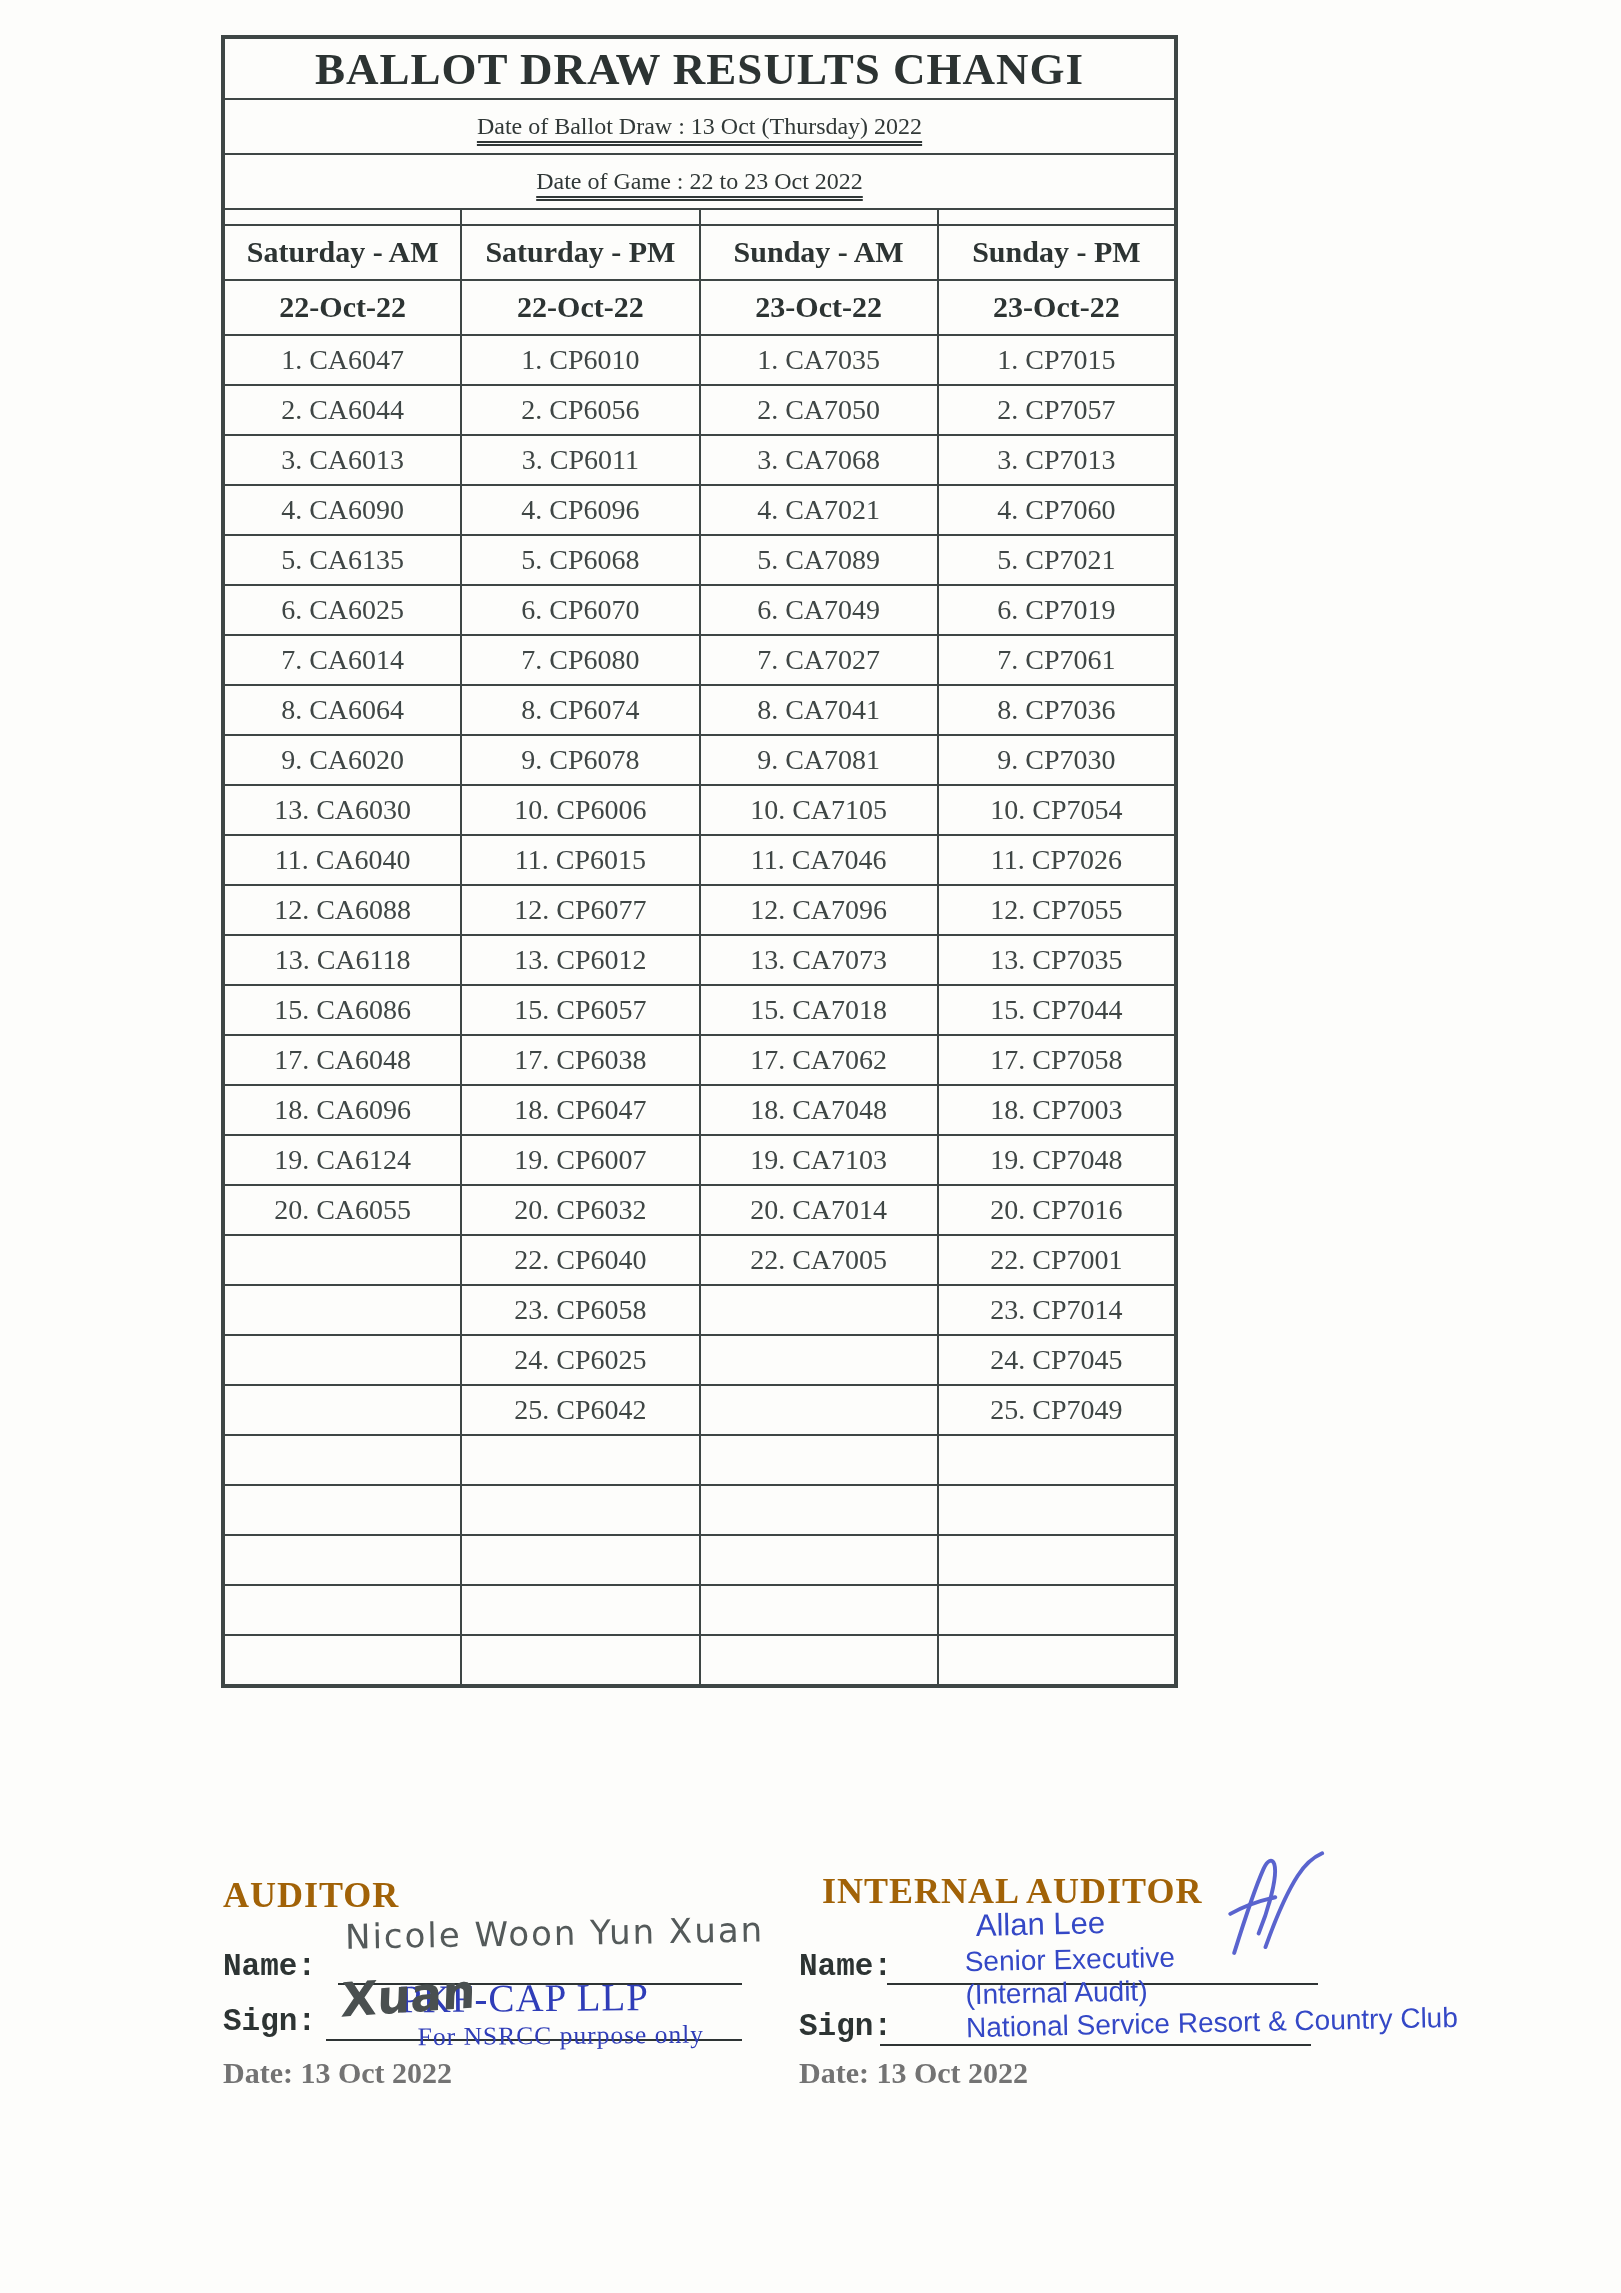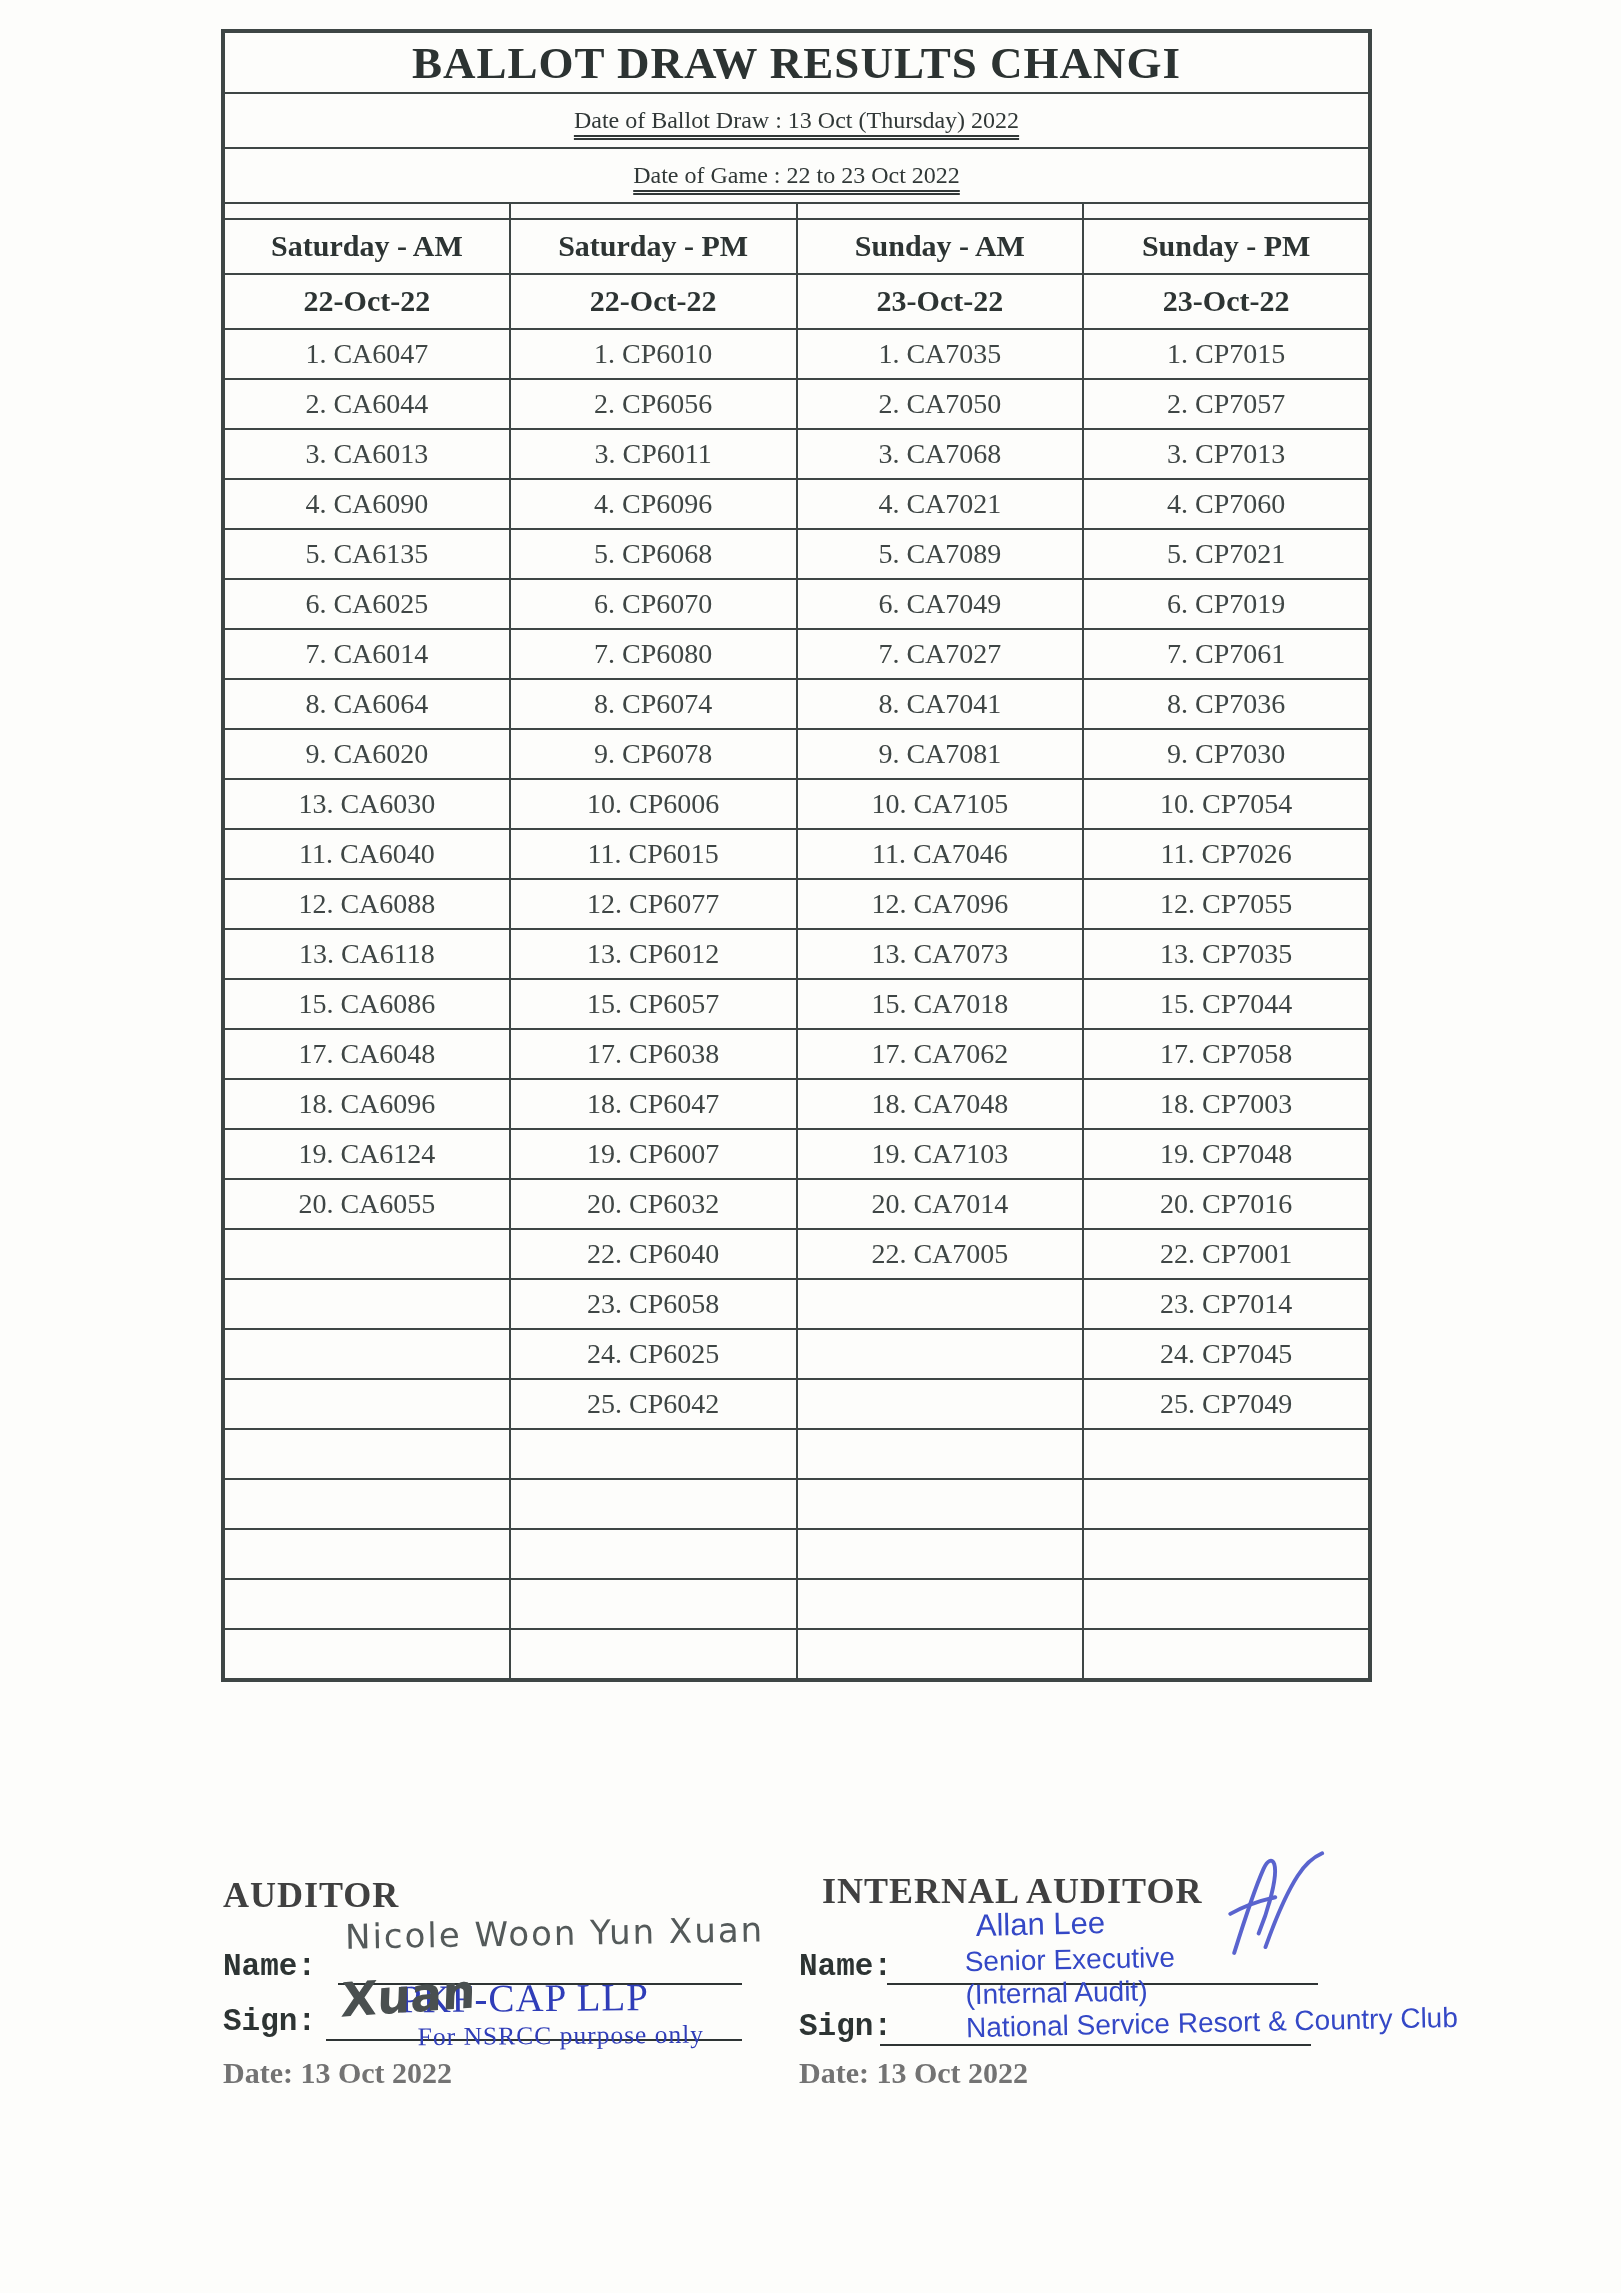--- a/index.html
+++ b/index.html
@@ -6,21 +6,21 @@
   .page{
     position:relative;
     width:1621px;height:2294px;
     background:#fdfdfb;
     font-family:"Liberation Serif","DejaVu Serif",serif;
     color:#353c3b;
     overflow:hidden;
   }
   
   table.ballot{
-    position:absolute;left:221px;top:29px;width:1151px;
+    position:absolute;left:221px;top:35px;width:957px;
     border-collapse:collapse;table-layout:fixed;
     background:#fdfdfb;
     padding-left:40px;
   }
   table.ballot td, table.ballot th{
     border:2px solid #3e4645;
     text-align:center;vertical-align:middle;
     padding:0;
   }
   table.ballot{border:4.9px solid #3e4645;}
@@ -41,21 +41,21 @@
     height:53px;font-size:30px;color:#2d3433;font-weight:bold;border-bottom-width:2.9px;
   }
   tr.row-date th{
     height:53px;font-size:30px;color:#2d3433;font-weight:bold;border-bottom-width:2.9px;
   }
   tbody.entries td{
     height:48px;font-size:28px;color:#3f4645;
   }
   
   .sec-heading{
-    position:absolute;font-size:36px;font-weight:bold;color:#404040;letter-spacing:1px;
+    position:absolute;font-size:36px;font-weight:bold;color:#a16207;letter-spacing:1px;
   }
   .field-label{
     font-size:31px;font-weight:bold;color:#2d3433;
   }
   .field-row{position:absolute;display:flex;align-items:flex-end;font-family:Liberation Mono, monospace;}
   .date-text{
     position:absolute;font-size:30px;font-weight:bold;color:#737373;
   }
   .handwriting{
     font-family:"DejaVu Sans",sans-serif;

